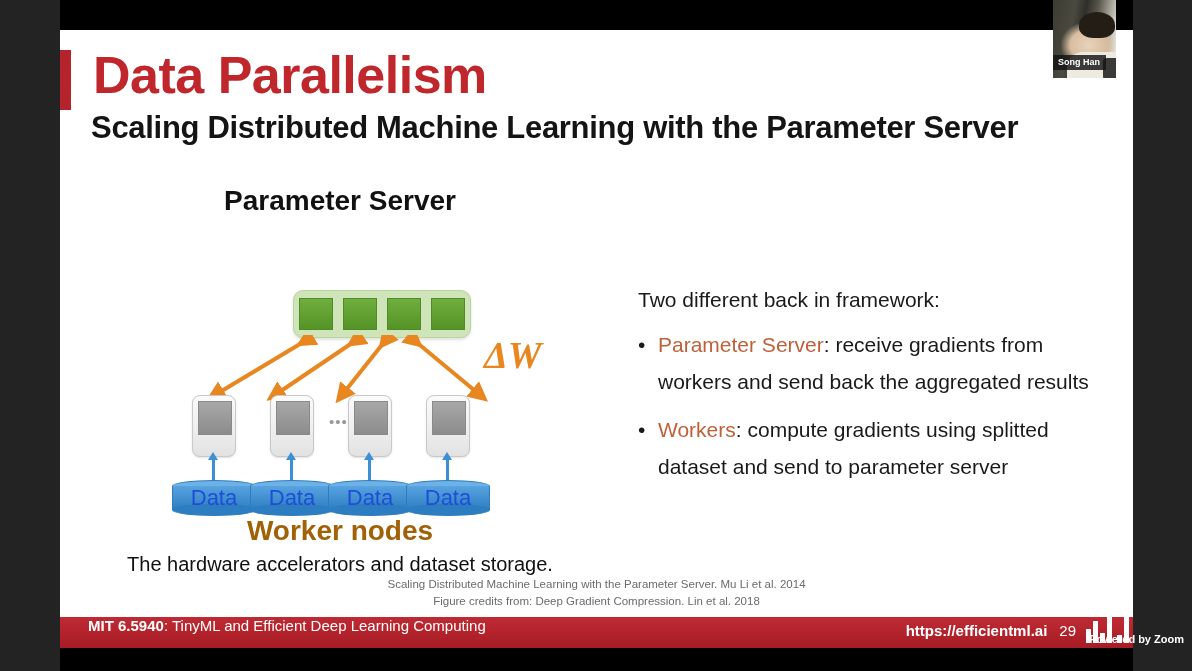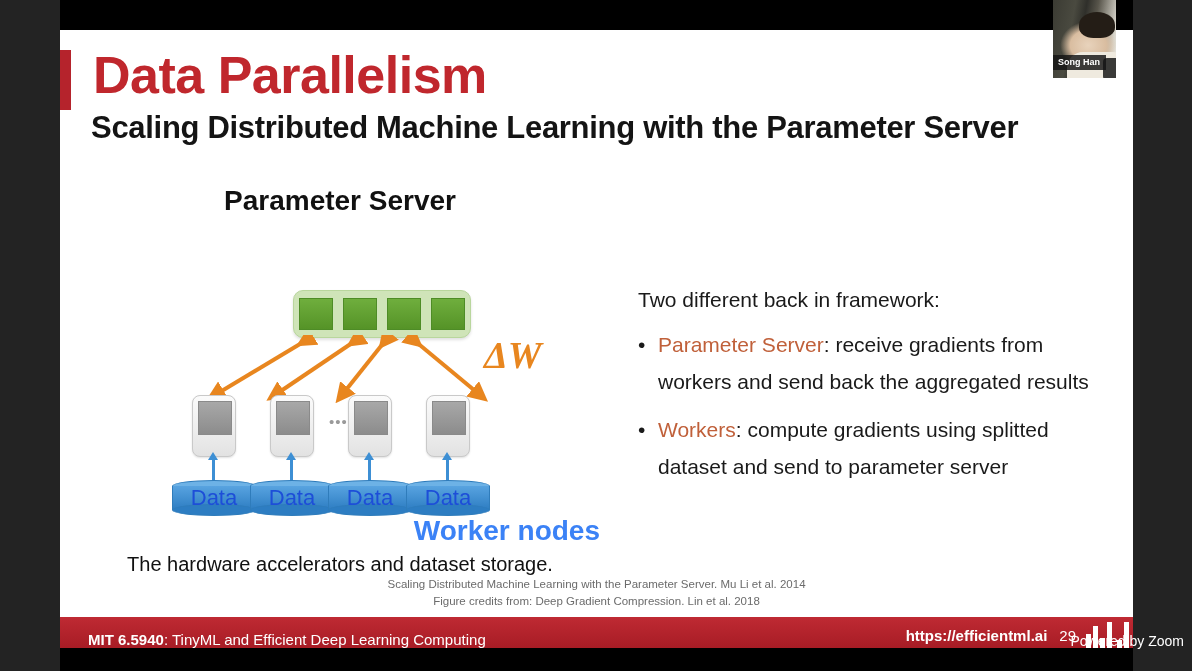--- a/index.html
+++ b/index.html
@@ -149,21 +149,21 @@
     border: 1px solid #2f7cbb;
   }
   .cyl-label {
     position: absolute; left: 0; top: 5px; width: 84px; height: 26px;
     display: flex; align-items: center; justify-content: center;
     font-size: 22px; color: #1d4ed8; font-weight: 500; z-index: 3;
   }
 
   .wn-title {
     position: absolute; left: 0; top: 330px; width: 520px;
-    text-align: right; font-size: 28px; font-weight: bold; color: #3b82f6;
+    text-align: center; font-size: 28px; font-weight: bold; color: #a16207;
   }
   .wn-sub {
     position: absolute; left: 0; top: 368px; width: 520px;
     text-align: center; font-size: 20px; color: #111;
   }
 
   
   .rtext { position: absolute; left: 578px; top: 258px; width: 470px; }
   .rtext .lead { font-size: 21px; color: #1a1a1a; margin-bottom: 14px; }
   .bullet-row { display: flex; margin-bottom: 10px; }
@@ -178,21 +178,21 @@
     position: absolute; left: 0; top: 546px; width: 1073px;
     text-align: center; font-size: 11.5px; color: #6b6b6b; line-height: 1.45;
   }
 
   
   .footer {
     position: absolute; left: 60px; top: 617px;
     width: 1073px; height: 31px;
     background: #b5232c;
     background-image: linear-gradient(#bf2a33, #a71c25);
-    display: flex; align-items: flex-end;
+    display: flex; align-items: flex-start;
   }
   .footer-left {
     margin-left: 28px; font-size: 15px; color: #ffffff;
   }
   .footer-left b { font-weight: bold; }
   .footer-right {
     margin-left: auto; display: flex; align-items: center;
   }
   .footer-url { font-size: 15px; font-weight: bold; color: #ffffff; }
   .footer-page { font-size: 15px; color: #ffffff; margin-left: 12px; }
@@ -227,21 +227,21 @@
     background: #3a3a38; border-radius: 4px;
   }
   .pip-name {
     position: absolute; left: 0px; bottom: 8px;
     background: rgba(20,20,20,0.82);
     color: #fff; font-size: 9px; font-weight: bold;
     padding: 2px 6px 3px 5px;
   }
   .powered {
     position: absolute; right: 8px; top: 633px;
-    font-size: 14px; font-weight: normal; color: #ffffff;
+    font-size: 11px; font-weight: bold; color: #ffffff;
   }
 </style>
 </head>
 <body>
 
 <div id="screen">
 
   <div class="left-band"></div>
   <div class="right-band"></div>
   <div class="top-black"></div>

